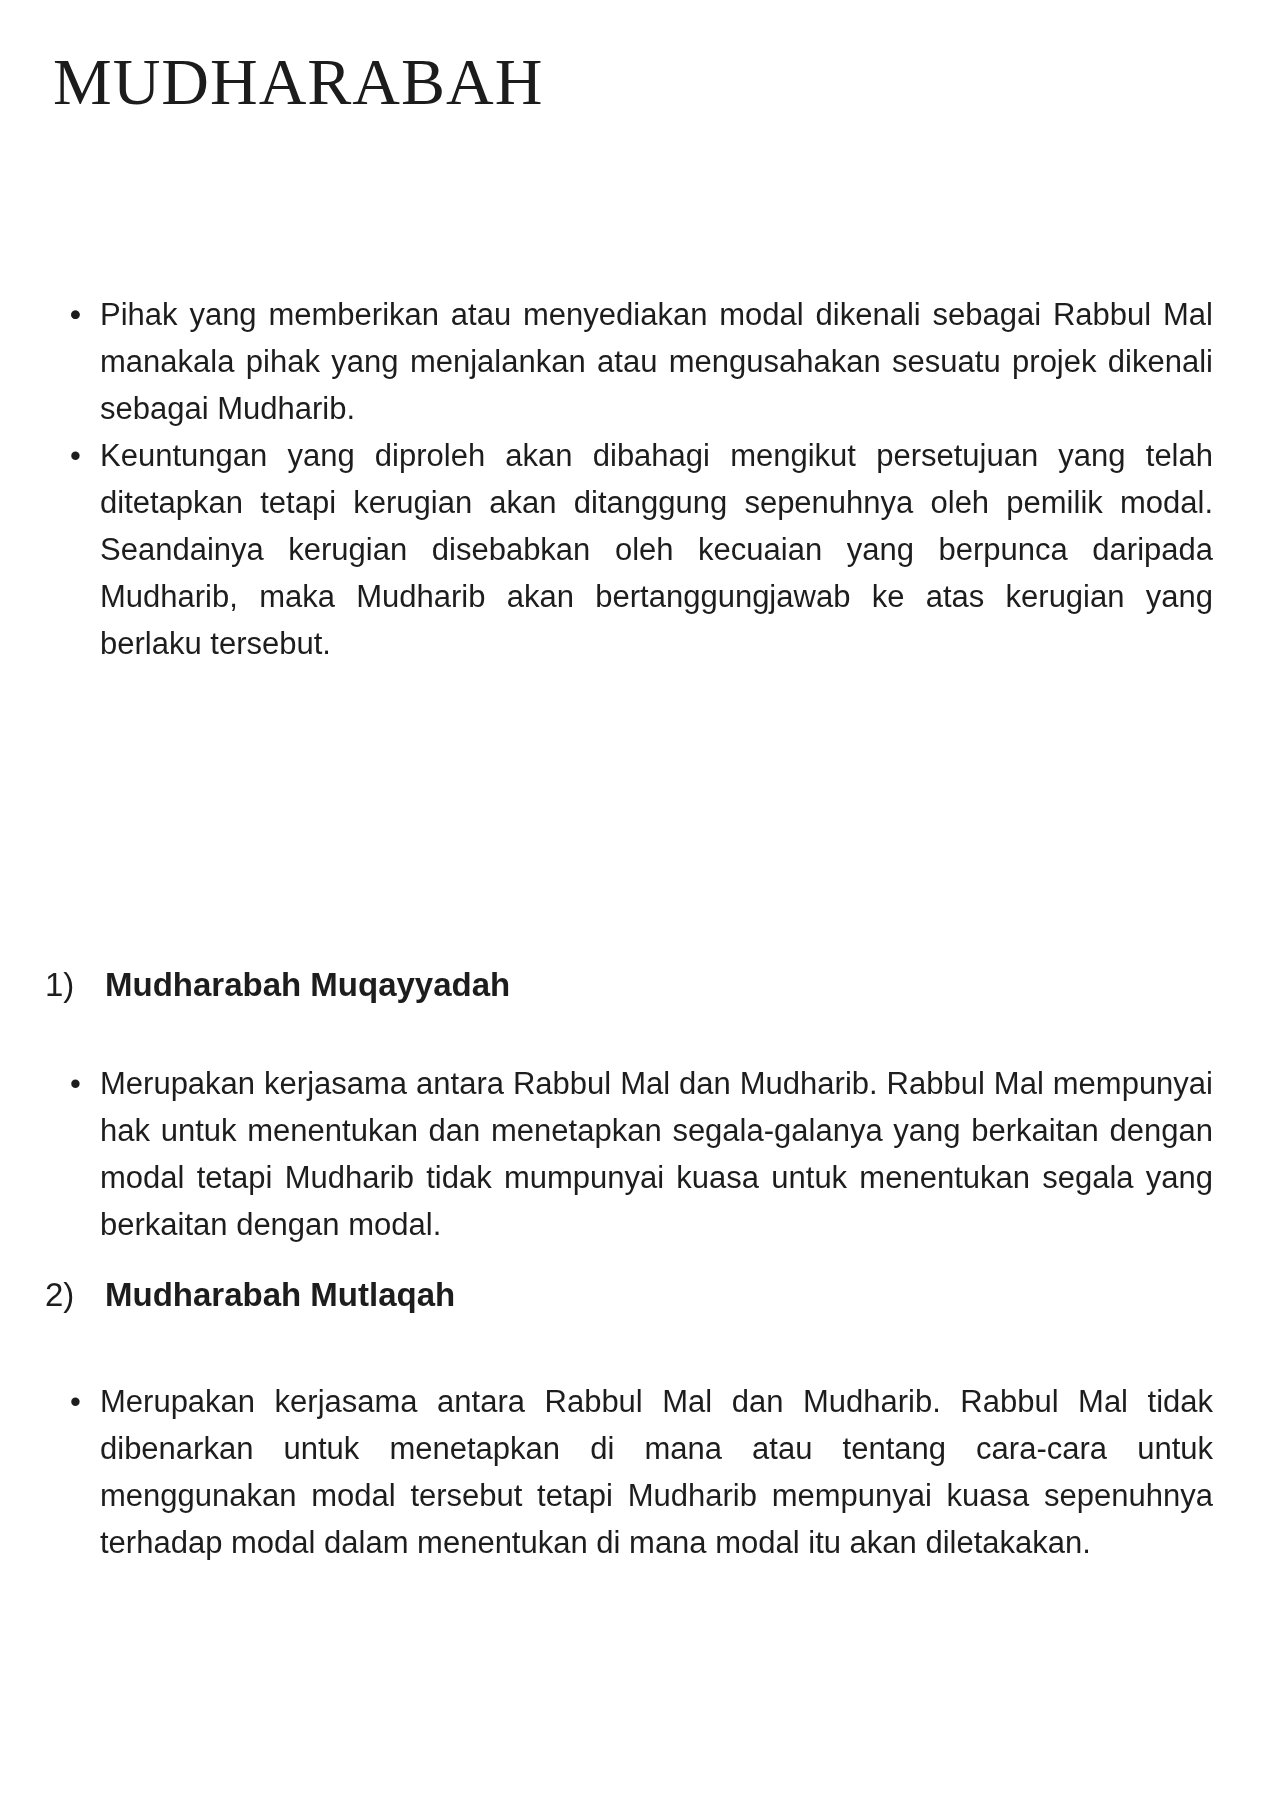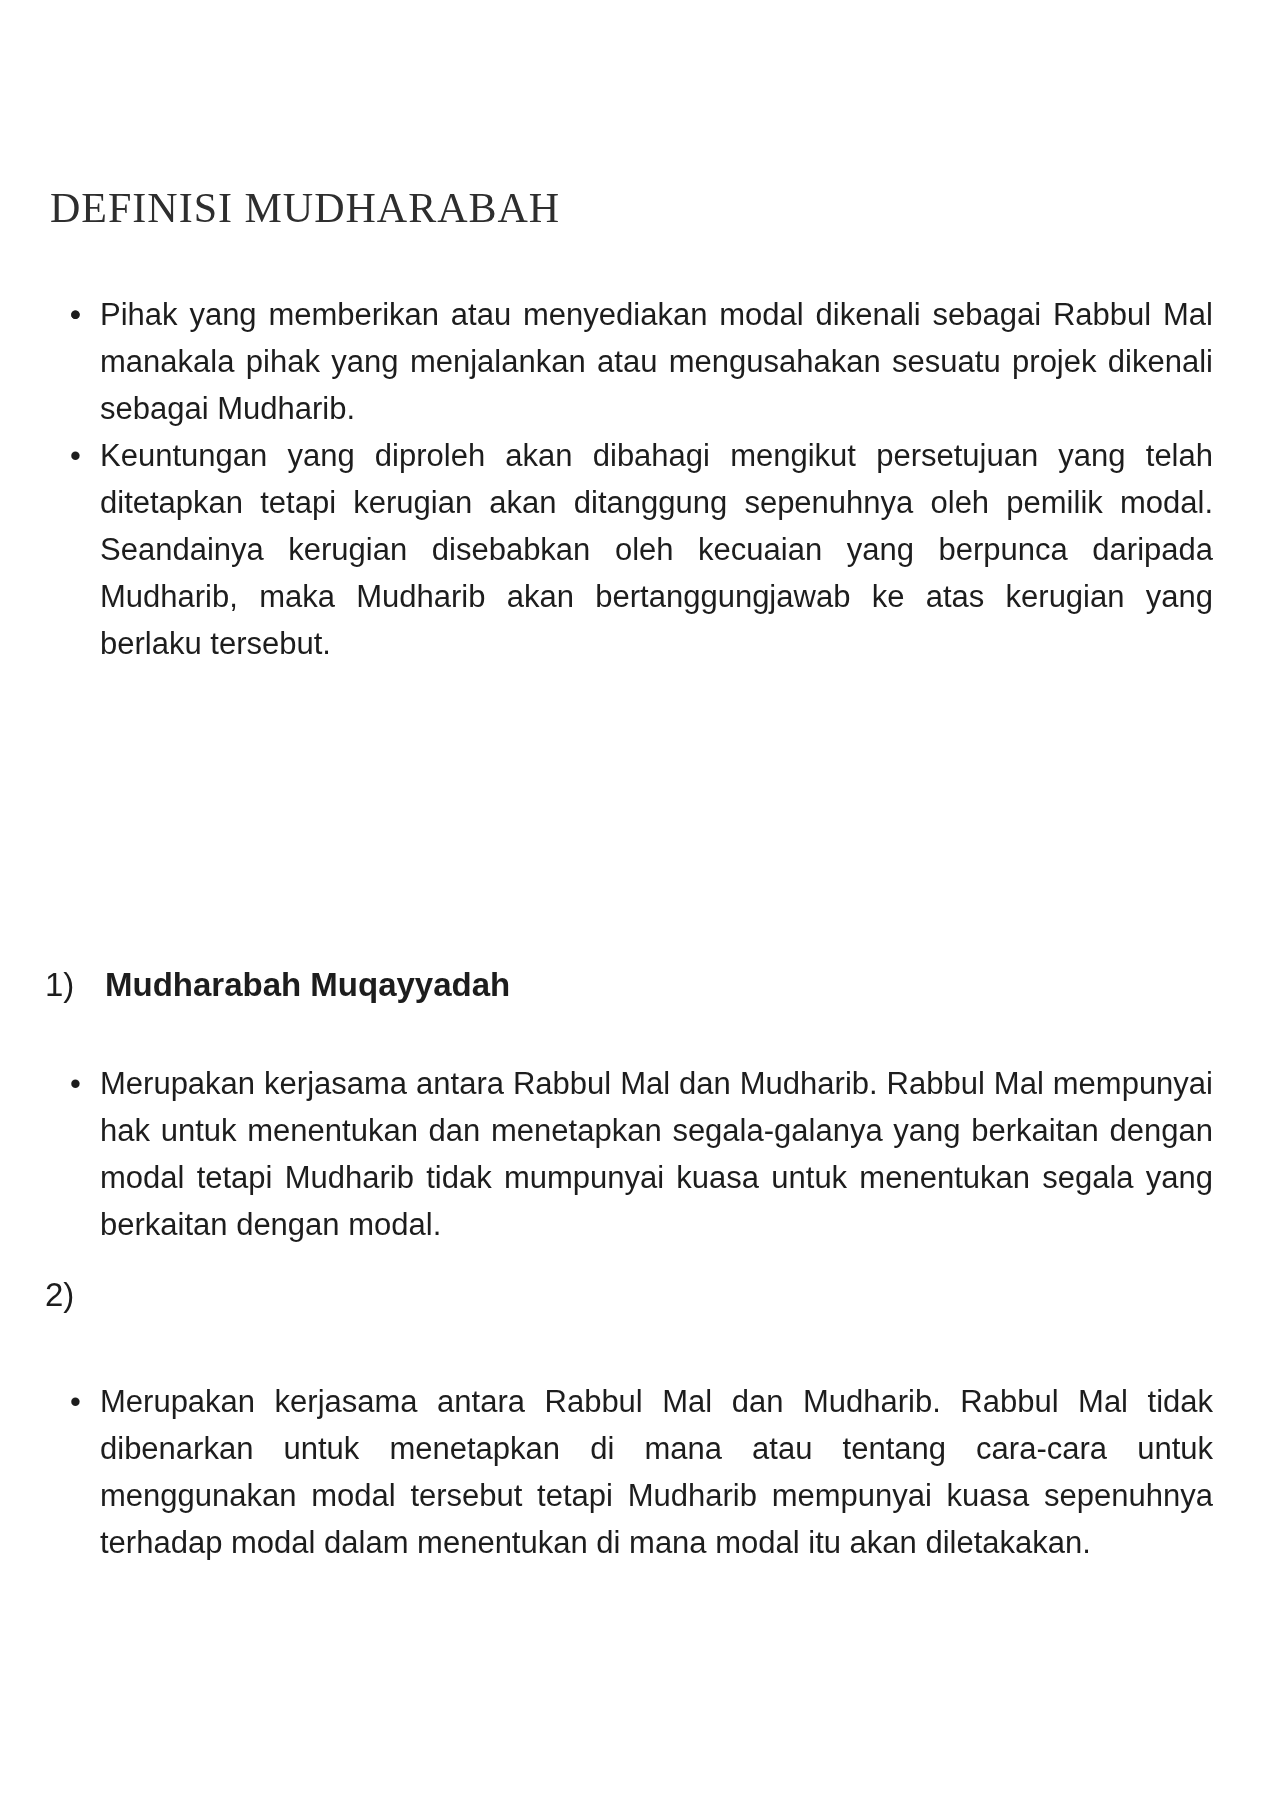--- a/index.html
+++ b/index.html
@@ -87,22 +87,22 @@
   }
   .type-heading .name {
     font-weight: 700;
   }
 </style>
 </head>
 <body>
 
 <div class="page">
 
+  <h1 class="doc-title">MUDHARABAH</h1>
 
-  <h2 class="section-heading" id="definisi-heading">DEFINISI MUDHARABAH</h2>
 
   <ul class="bullet-list" id="list-definisi">
     <li>
       <span class="dot">•</span>
     </li>
     <li>
       <span class="dot">•</span>
       <span>Pihak yang memberikan atau menyediakan modal dikenali sebagai Rabbul Mal manakala pihak yang menjalankan atau mengusahakan sesuatu projek dikenali sebagai Mudharib.</span>
     </li>
     <li>
@@ -119,20 +119,21 @@
 
   <ul class="bullet-list" id="list-muqayyadah">
     <li>
       <span class="dot">•</span>
       <span>Merupakan kerjasama antara Rabbul Mal dan Mudharib. Rabbul Mal mempunyai hak untuk menentukan dan menetapkan segala-galanya yang berkaitan dengan modal tetapi Mudharib tidak mumpunyai kuasa untuk menentukan segala yang berkaitan dengan modal.</span>
     </li>
   </ul>
 
   <div class="type-heading" id="type-2">
     <span class="num">2)</span>
+    <span class="name">Mudharabah Mutlaqah</span>
   </div>
 
   <ul class="bullet-list" id="list-mutlaqah">
     <li>
       <span class="dot">•</span>
       <span>Merupakan kerjasama antara Rabbul Mal dan Mudharib. Rabbul Mal tidak dibenarkan untuk menetapkan di mana atau tentang cara-cara untuk menggunakan modal tersebut tetapi Mudharib mempunyai kuasa sepenuhnya terhadap modal dalam menentukan di mana modal itu akan diletakakan.</span>
     </li>
   </ul>
 
 </div>

